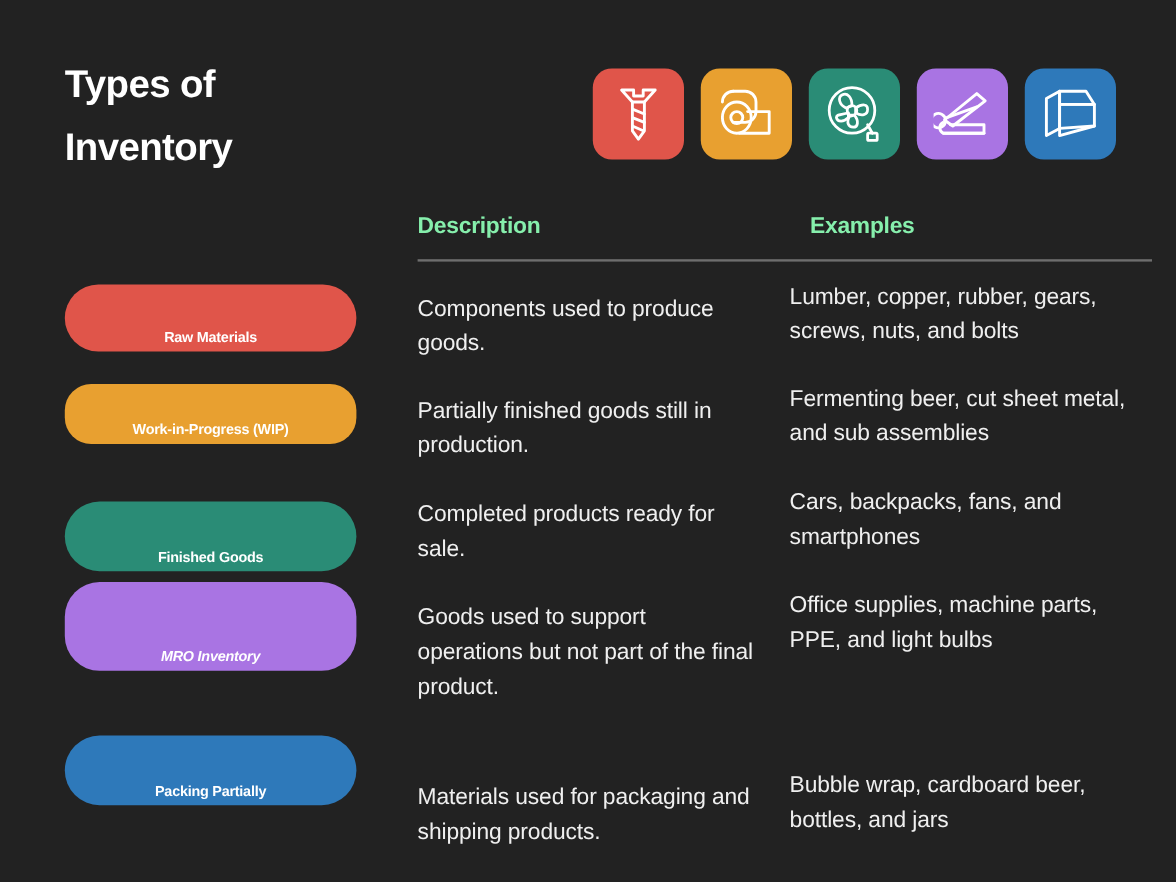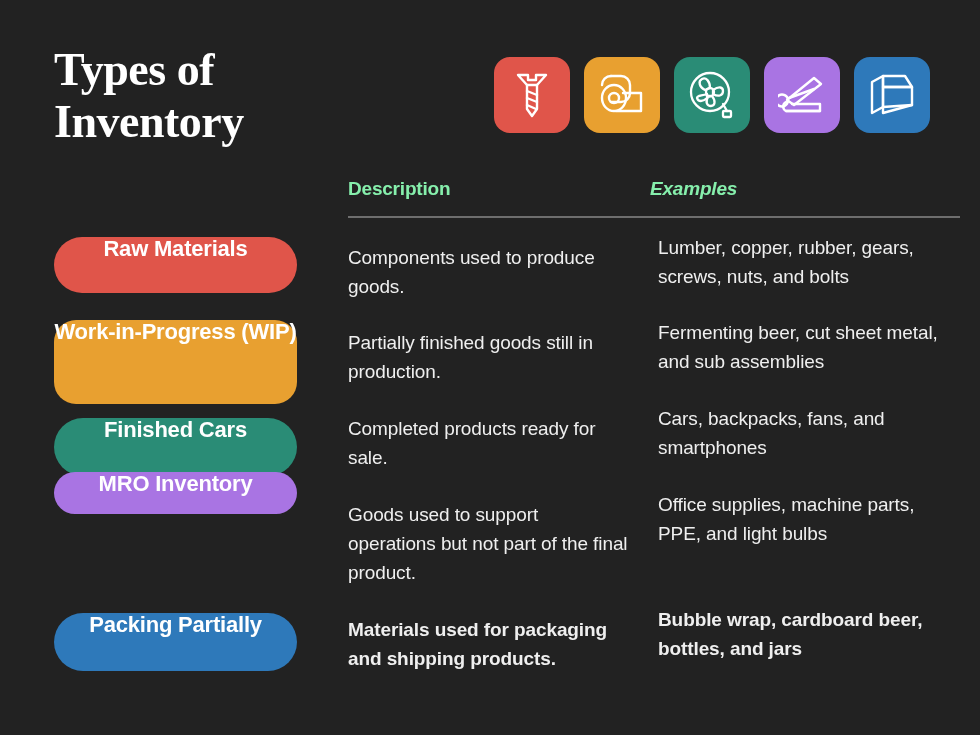--- a/index.html
+++ b/index.html
@@ -8,24 +8,23 @@
     background:#222222;
     font-family:"Liberation Sans", sans-serif;
     overflow:hidden;
   }
   .stage { position:relative; width:980px; height:735px; }
 
   
   .title {
     position:absolute; left:54px; top:44px;
     width:300px;
-    font-size:46px; line-height:52px;
+    font-size:32px; line-height:52px;
     font-weight:700; color:#ffffff;
     letter-spacing:-0.5px;
-    font-family:Liberation Serif, serif;
   }
   .title-line { display:block; white-space:nowrap; }
 
   
   .icon-row {
     position:absolute; left:494px; top:57px;
     display:flex; gap:14px;
   }
   .icon-tile {
     width:76px; height:76px;
@@ -34,59 +33,59 @@
   }
   .icon-tile svg { display:block; }
 
   
   .col-head {
     position:absolute; top:178px;
     font-size:19px; font-weight:700; color:#86efac;
     letter-spacing:-0.2px;
   }
   .col-head.desc { left:348px; }
-  .col-head.ex   { left:650px;font-style:italic; }
+  .col-head.ex   { left:675px; }
 
   .divider {
     position:absolute; left:348px; top:216px;
     width:612px; height:2px;
     background:#6e6e6e;
   }
 
   
   .pill {
     position:absolute; left:54px;
     width:243px;
-    display:flex; align-items:flex-start; justify-content:center;
+    display:flex; align-items:flex-end; justify-content:center;
     text-align:center;
     color:#ffffff; font-weight:700;
-    font-size:22px; line-height:23px;
+    font-size:12px; line-height:23px;
     letter-spacing:-0.2px;
   }
   .pill.p0 { top:237px; height:56px; border-radius:28px; }
-  .pill.p1 { top:320px; height:84px; border-radius:22px; }
+  .pill.p1 { top:320px; height:50px; border-radius:22px; }
   .pill.p2 { top:418px; height:58px; border-radius:29px; }
-  .pill.p3 { top:472px; height:42px; border-radius:29px; }
+  .pill.p3 { top:485px; height:74px; border-radius:29px;font-style:italic; }
   .pill.p4 { top:613px; height:58px; border-radius:29px; }
 
   
   .cell {
     position:absolute;
     font-size:19px; line-height:29px;
     color:#efefef; font-weight:400;
     letter-spacing:-0.1px;
   }
   .cell.desc { left:348px; width:280px;margin-top:10px; }
   .cell.ex   { left:638px; width:300px;margin-left:20px; }
 
   .r0 { top:233px; }
   .r1 { top:318px; }
   .r2 { top:404px; }
   .r3 { top:490px; }
-  .r4 { top:605px;font-weight:bold; }
+  .r4 { top:640px; }
 </style>
 </head>
 <body style="background: rgb(34, 34, 34);">
 
 <div class="stage">
 
   <h1 class="title">
     <span class="title-line">Types of</span>
     <span class="title-line">Inventory</span>
   </h1>
@@ -161,21 +160,21 @@
   <div class="col-head ex">Examples</div>
   <div class="divider"></div>
 
   <div class="pill p0" style="background: rgb(224, 85, 74);">
       <span>Raw Materials</span>
     </div>
   <div class="pill p1" style="background: rgb(232, 160, 48);">
       <span>Work-in-Progress (WIP)</span>
     </div>
   <div class="pill p2" style="background: rgb(42, 140, 118);">
-      <span>Finished Cars</span>
+      <span>Finished Goods</span>
     </div>
   <div class="pill p3" style="background: rgb(169, 116, 227);">
       <span>MRO Inventory</span>
     </div>
   <div class="pill p4" style="background: rgb(46, 121, 186);">
       <span>Packing Partially</span>
     </div>
 
   <div class="cell desc r0">Components used to produce goods.</div>
   <div class="cell desc r1">Partially finished goods still in production.</div>

